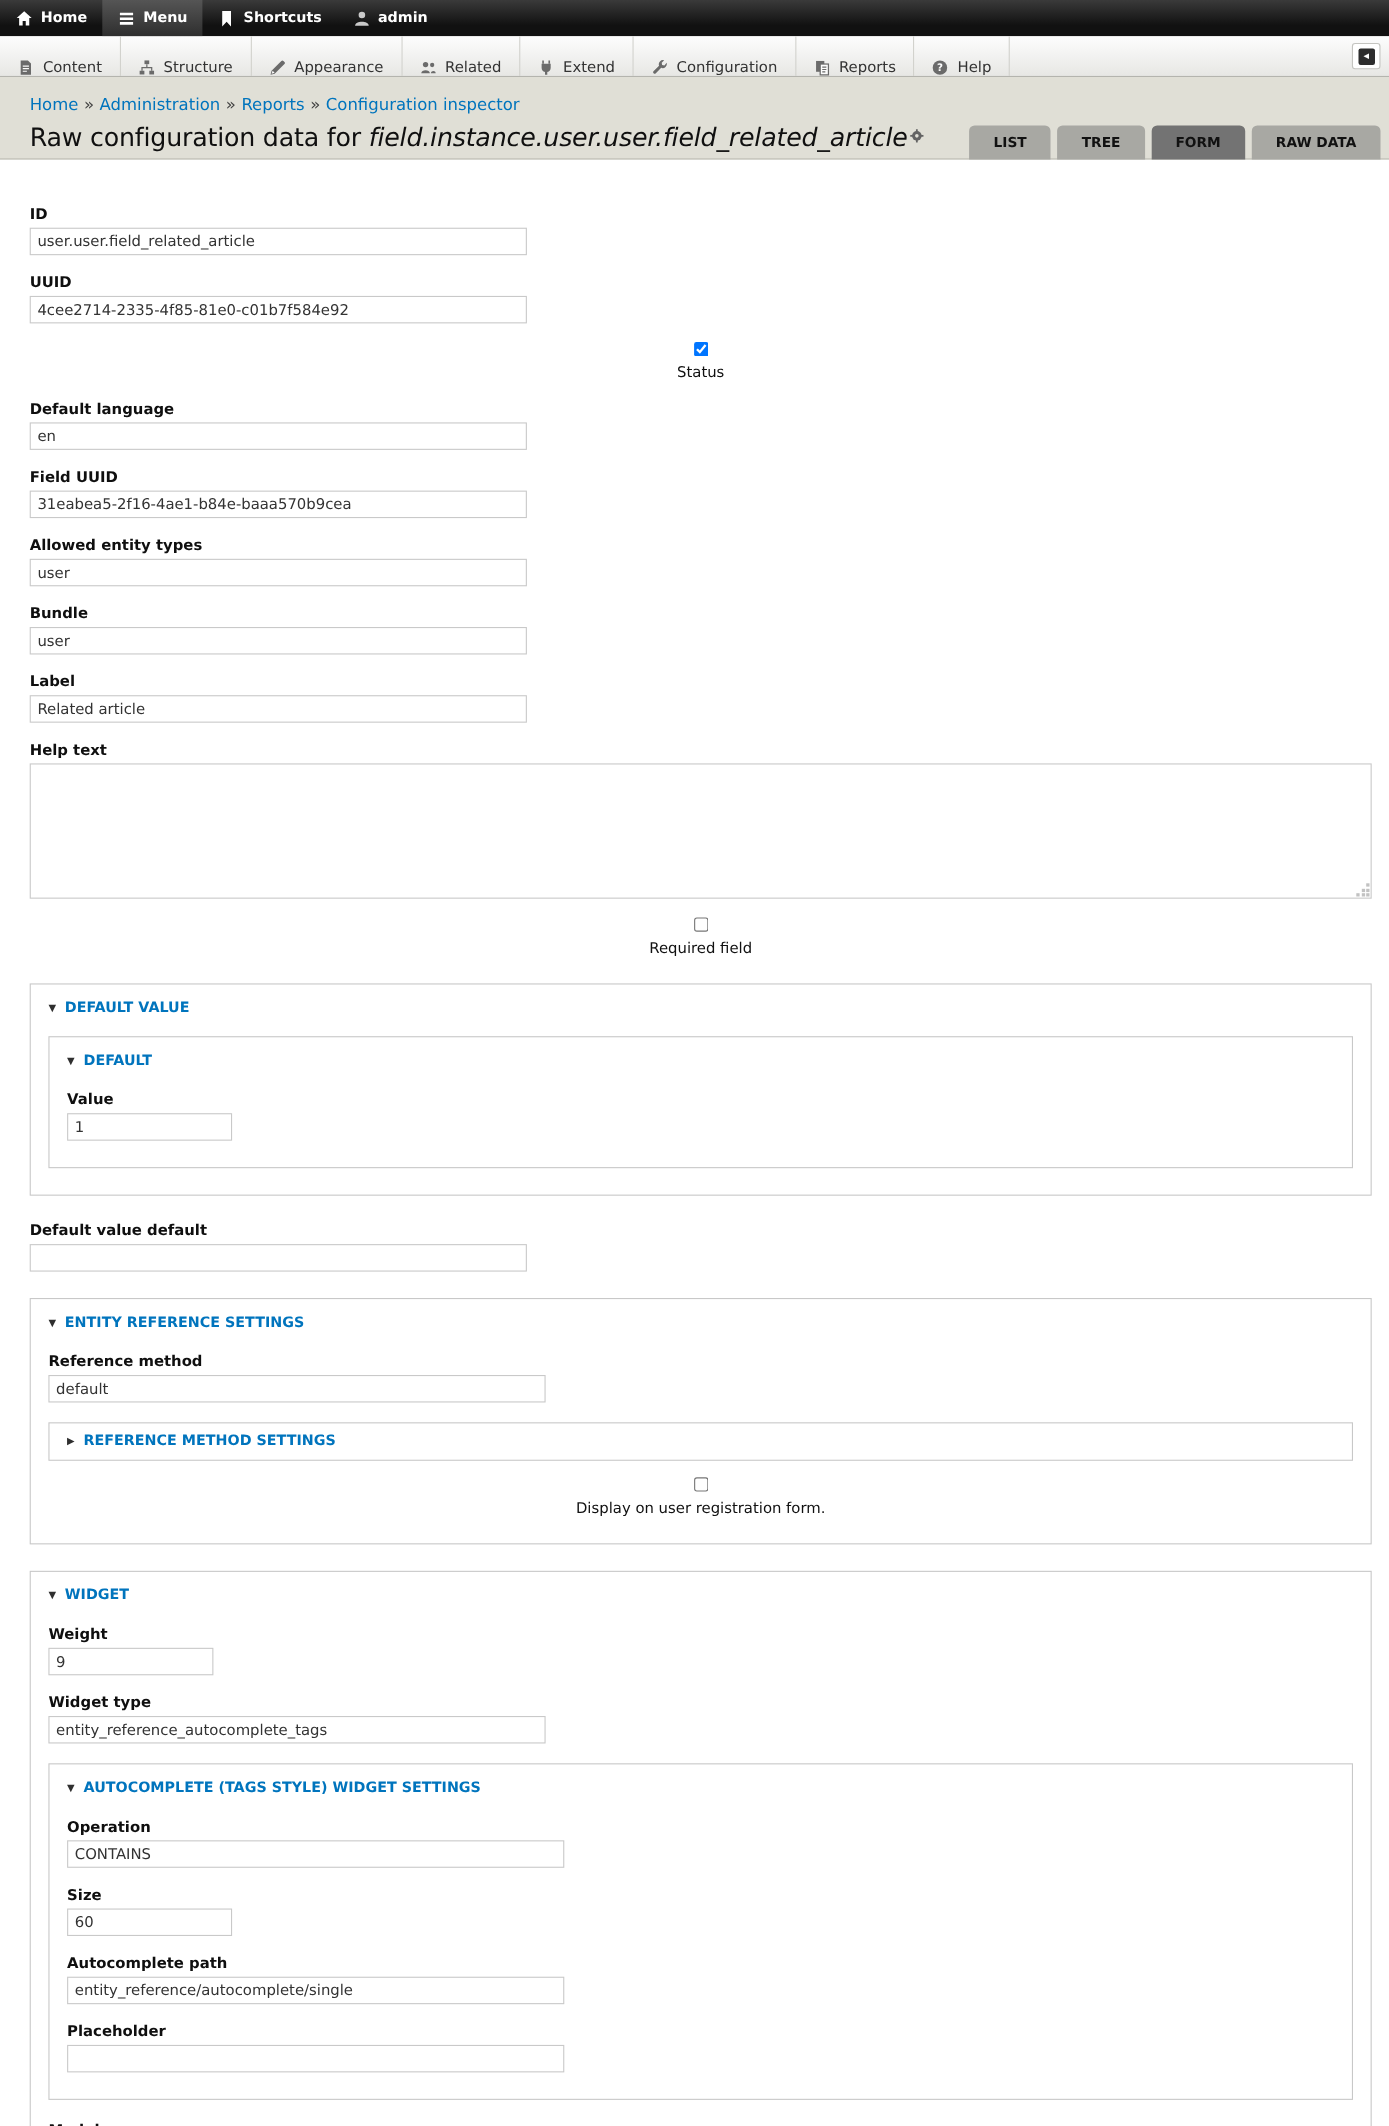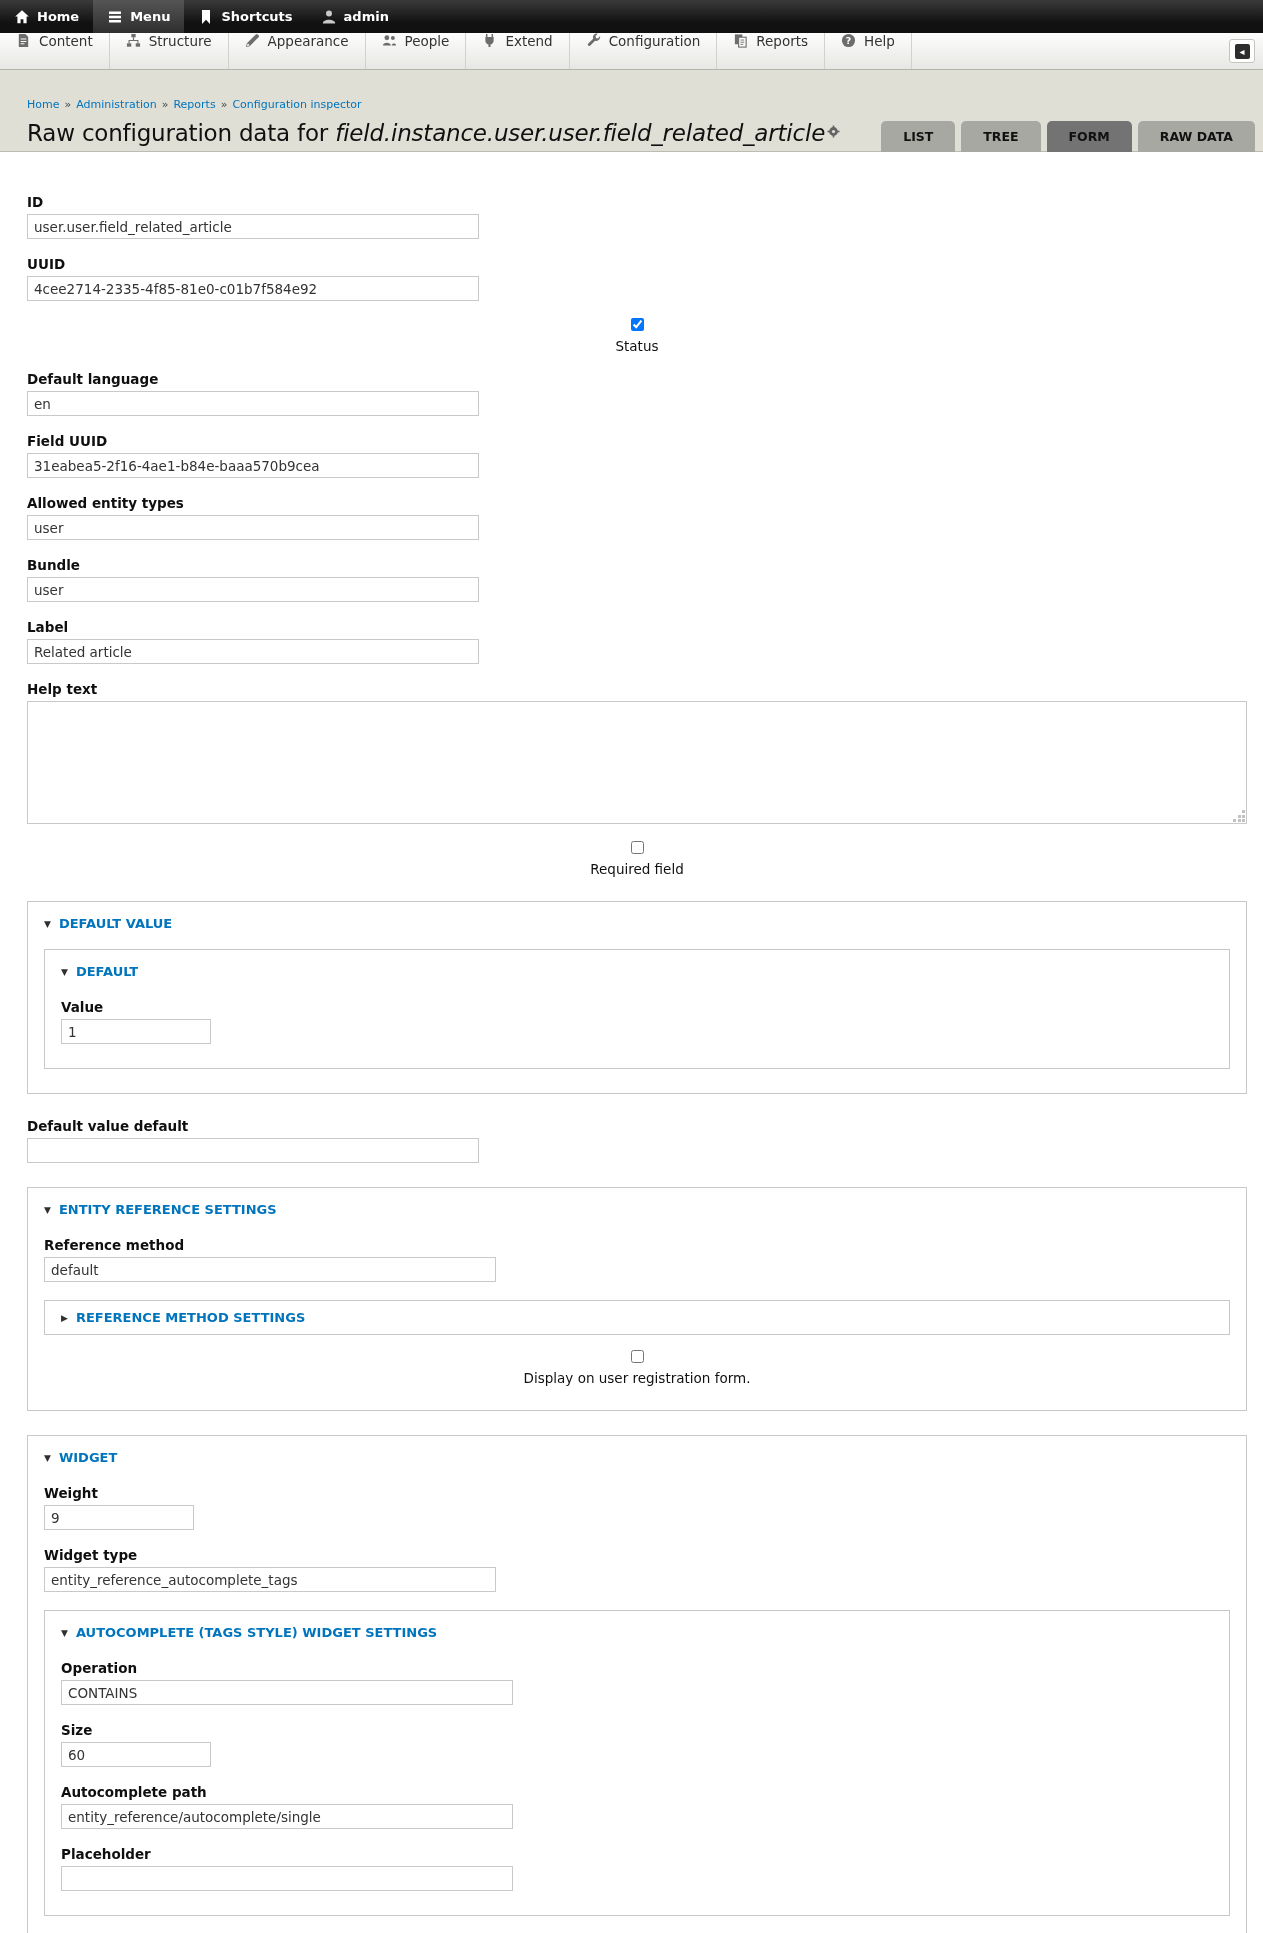--- a/index.html
+++ b/index.html
@@ -7,28 +7,28 @@
   body { font-family: "DejaVu Sans", "Liberation Sans", sans-serif; font-size: 13px; color: #222; }
 
   
   .toolbar { height: 33px; background: linear-gradient(to bottom, #3a3a3a, #111 70%); display: flex; align-items: stretch; }
   .toolbar-item { display: flex; align-items: center; gap: 7px; padding: 0 14px; color: #fff; font-weight: bold; font-size: 13px; cursor: pointer; }
   .toolbar-item.active { background: linear-gradient(to bottom, #555, #2e2e2e); }
   .toolbar-item svg { display: block; }
 
   
   .adminbar { height: 37px; background: linear-gradient(to bottom, #fdfdfd, #e7e7e4); border-bottom: 1px solid #b4b4ae; display: flex; align-items: stretch; position: relative; }
-  .adminbar-item { display: flex; align-items: flex-start; gap: 8px; padding: 0 16px; border-right: 1px solid #d2d2cd; color: #333; font-size: 13.5px; cursor: pointer; }
+  .adminbar-item { display: flex; align-items: flex-end; gap: 8px; padding: 0 16px; border-right: 1px solid #d2d2cd; color: #333; font-size: 13.5px; cursor: pointer; }
   .adminbar-item svg { display: block; opacity: .85; }
   .adminbar-toggle { position: absolute; right: 8px; top: 6px; width: 26px; height: 24px; background: #fff; border: 1px solid #c4c4c0; border-radius: 3px; display: flex; align-items: center; justify-content: center; cursor: pointer; }
   .adminbar-toggle .sq { width: 15px; height: 15px; background: #2d2d2d; color: #fff; font-size: 10px; line-height: 15px; text-align: center; border-radius: 2px; }
 
   
   .page-header { background: #e0dfd6; padding: 16px 0 0 0; border-bottom: 1px solid #bcbcb2; position: relative; }
-  .breadcrumb { padding: 0 27px; font-size: 11px; color: #3c3c3c; margin-top: 12px; }
+  .breadcrumb { padding: 0 27px; font-size: 15px; color: #3c3c3c; }
   .breadcrumb a { color: #0074bd; text-decoration: none; cursor: pointer; }
   .breadcrumb .sep { margin: 0 5px; color: #444; }
   .title-row { padding: 7px 27px 0 27px; display: flex; align-items: center; gap: 0; min-height: 36px; }
   h1.page-title { font-size: 23px; font-weight: 400; color: #101010; letter-spacing: -0.2px; }
   h1.page-title .cfg-name { font-style: italic; }
   .gear { display: inline-block; margin-left: 2px; }
   .tabs-row { display: flex; justify-content: flex-end; gap: 6px; padding: 0 8px 0 0; margin-top: -26px; }
   .tab { background: #a8a8a3; color: #111; font-weight: bold; font-size: 12.5px; padding: 8px 22px; border-radius: 5px 5px 0 0; margin-bottom: -1px; cursor: pointer; }
   .tab.active { background: #737373; }
 
@@ -139,21 +139,21 @@
   </div>
   <div class="adminbar-item">
     <span>
         <svg width="15" height="15" viewBox="0 0 16 16">
           <circle cx="5.2" cy="5" r="2.6" fill="#555"></circle>
           <path d="M1 13.4c0-4 8.4-4 8.4 0z" fill="#555"></path>
           <circle cx="11.6" cy="5.4" r="2.1" fill="#555"></circle>
           <path d="M10.3 13.4c.4-2.8 4.7-2.8 4.7 0z" fill="#555"></path>
         </svg>
       </span>
-    <span>People</span>
+    <span>Related</span>
   </div>
   <div class="adminbar-item">
     <span>
         <svg width="15" height="15" viewBox="0 0 16 16">
           <path d="M5 1v3.2M11 1v3.2" stroke="#555" stroke-width="1.6"></path>
           <path d="M3.6 4.2h8.8V8a4.4 4.4 0 0 1-3.3 4.26V15H6.9v-2.74A4.4 4.4 0 0 1 3.6 8z" fill="#555"></path>
         </svg>
       </span>
     <span>Extend</span>
   </div>

